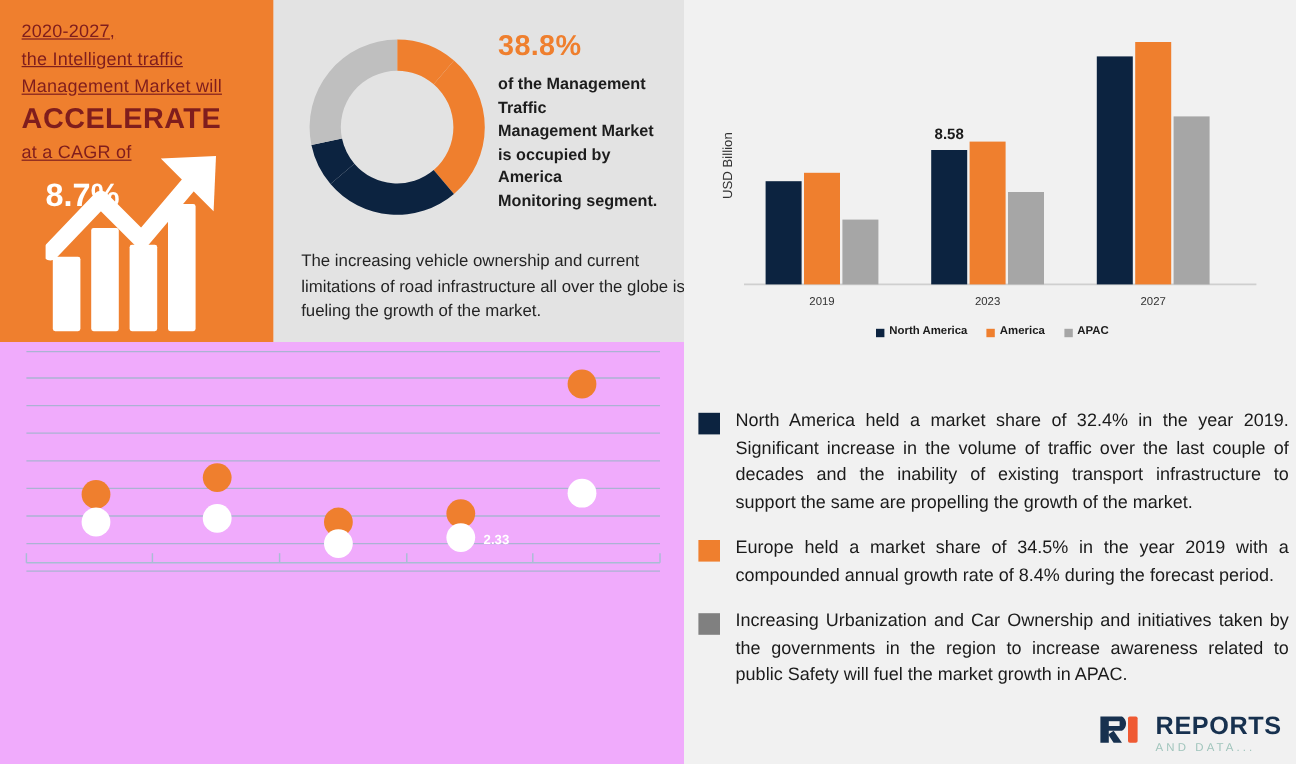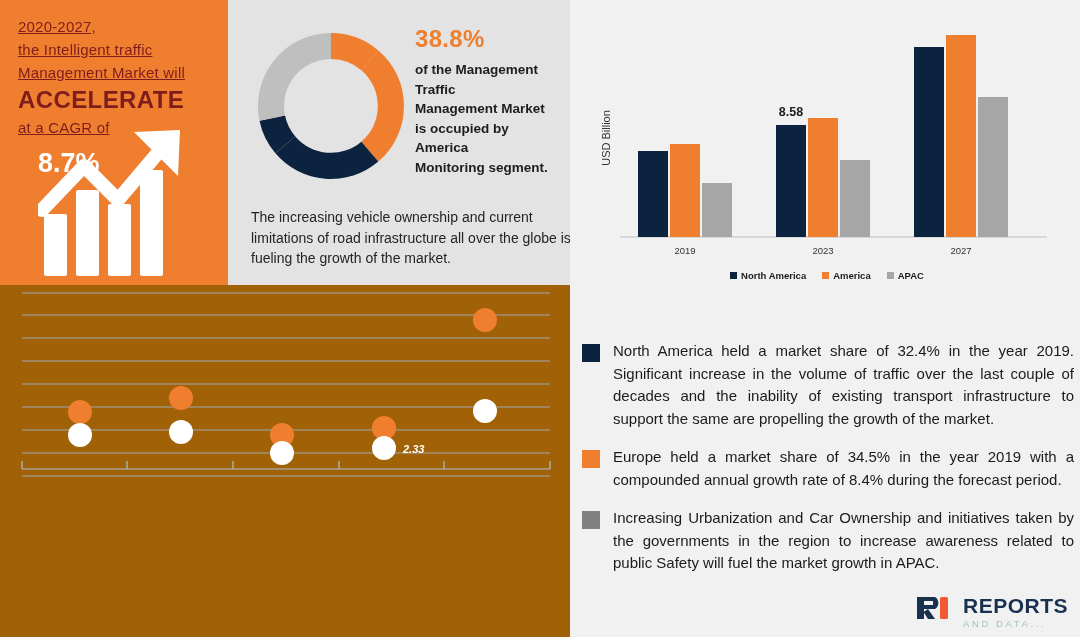--- a/index.html
+++ b/index.html
@@ -75,22 +75,21 @@
   #donut-footer {
     position: absolute; left: 23px; top: 207px;
     width: 330px;
     font-size: 14px; color: #242424; line-height: 1.47;
   }
 
   
   #dot-panel {
     position: absolute; left: 0; top: 285px;
     width: 570px; height: 352px;
-    background: #a16207;
-    font-style: italic;
+    background: #f0abfc;
   }
   #dot-chart {
     position: absolute; left: 0; top: 0;
     width: 570px; height: 225px;
   }
   #dot-svg { width: 570px; height: 225px; display: block; }
 
   
   #right-col {
     position: absolute; left: 570px; top: 0;
@@ -102,21 +101,21 @@
     width: 470px; height: 275px;
   }
   #bar-svg { width: 470px; height: 250px; display: block; }
   #bar-legend {
     position: absolute; left: 0; top: 252px;
     width: 470px;
     display: flex; justify-content: center; align-items: center;
     gap: 16px;
   }
   .bar-legend-item {
-    display: flex; align-items: center; gap: 4px;
+    display: flex; align-items: flex-end; gap: 4px;
     font-size: 9.5px; font-weight: bold; color: #1b1b1b;
   }
   .legend-sq { width: 7px; height: 7px; display: inline-block; }
 
   #region-bullets {
     position: absolute; left: 12px; top: 340px;
     width: 492px;
   }
   .region-row {
     display: flex; gap: 13px; margin-bottom: 16px;

